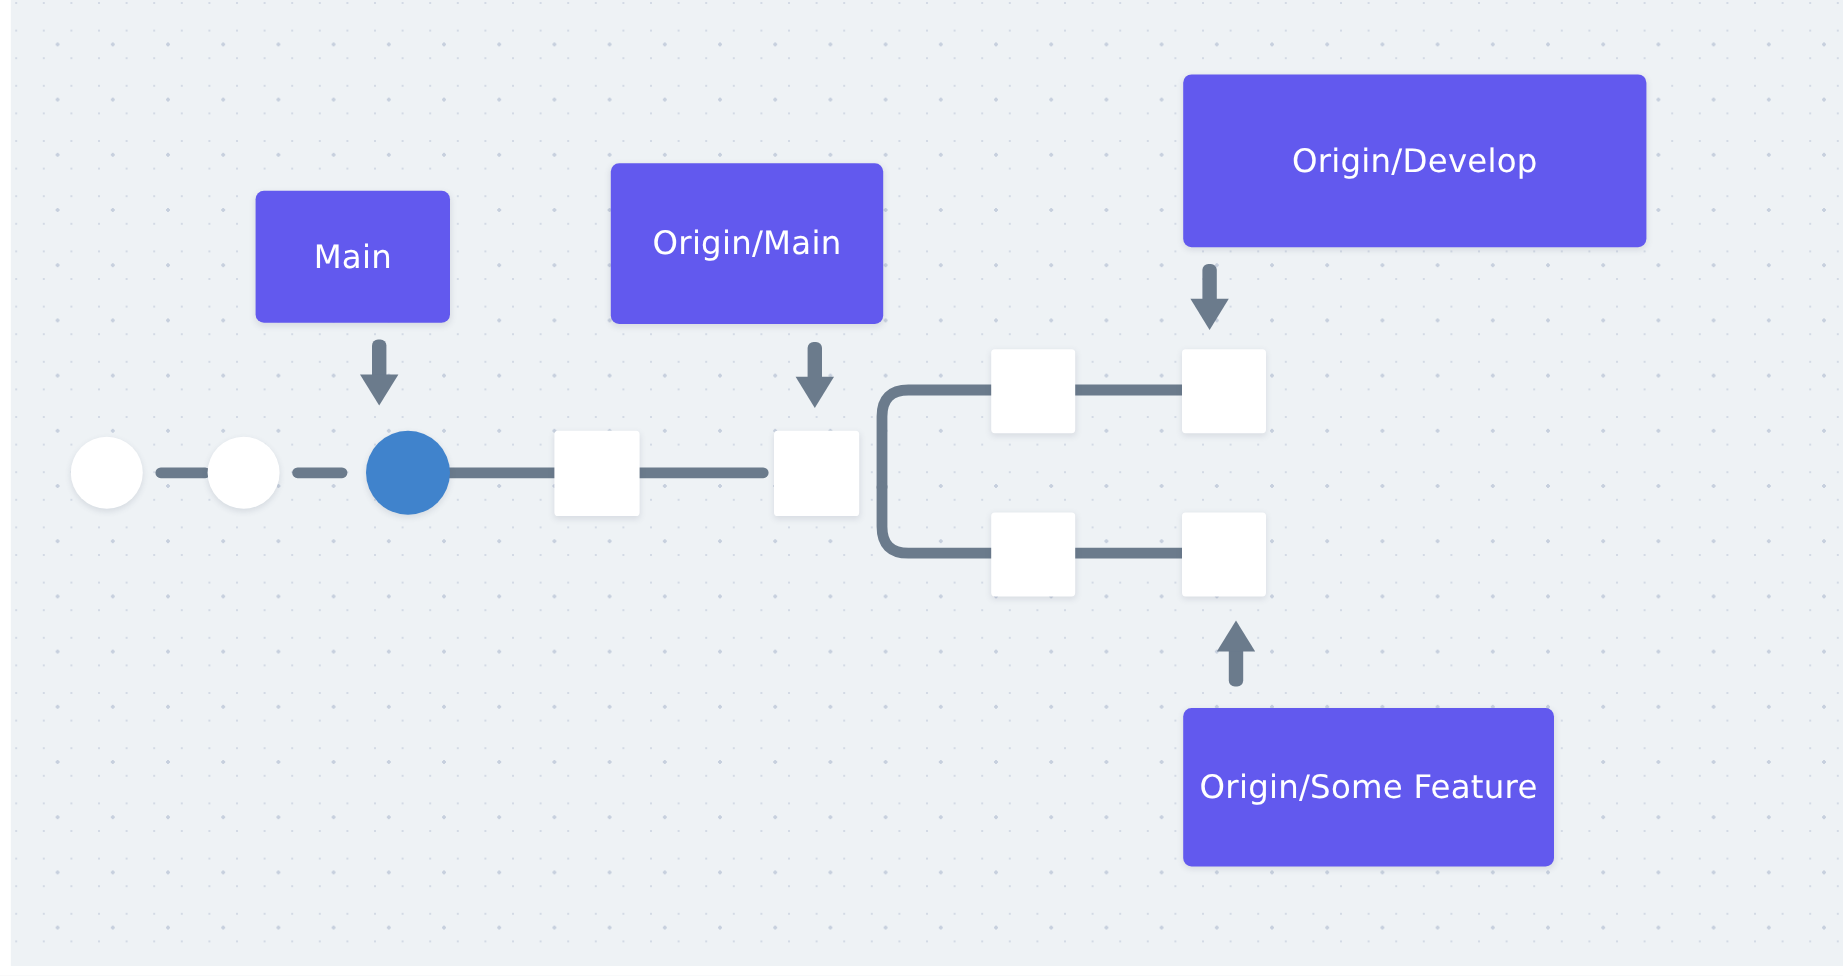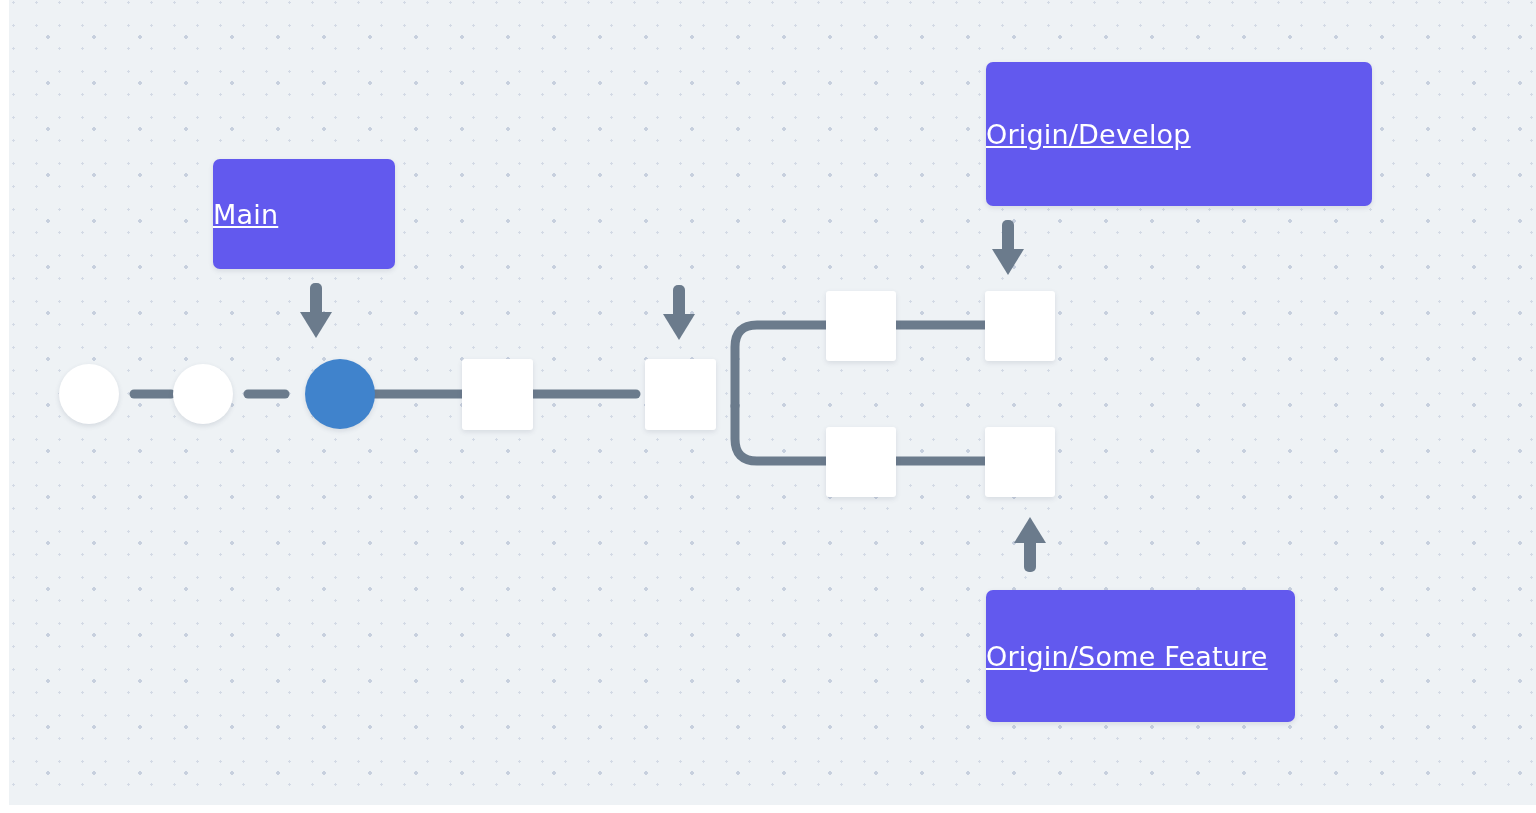--- a/index.html
+++ b/index.html
@@ -40,27 +40,27 @@
     height: 813px;
   }
 
   .label-box {
     position: absolute;
     box-sizing: border-box;
     background: #6259ee;
     border-radius: 7px;
     display: flex;
     align-items: center;
+    justify-content: center;
     color: #ffffff;
     font-size: 27px;
     font-weight: 500;
     letter-spacing: 0.2px;
     box-shadow: 0 2px 5px rgba(60,70,100,0.13);
     white-space: nowrap;
-    text-decoration: underline;
   }
   .label-text { pointer-events: none; }
 
   .node-circle {
     position: absolute;
     border-radius: 50%;
     box-shadow: 0 2px 5px rgba(60,70,100,0.14);
   }
   .node-circle.plain { background: #ffffff; }
   .node-circle.current { background: #4083cc; }
@@ -116,24 +116,27 @@
   <div class="node-circle plain" style="left:59px;  top:364px; width:60px; height:60px;"></div>
   <div class="node-circle plain" style="left:173px; top:364px; width:60px; height:60px;"></div>
   <div class="node-circle current" style="left:305px; top:359px; width:70px; height:70px;"></div>
   <div class="node-square" style="left:462px; top:359px; width:71px; height:71px;"></div>
   <div class="node-square" style="left:645px; top:359px; width:71px; height:71px;"></div>
   <div class="node-square" style="left:826px; top:291px; width:70px; height:70px;"></div>
   <div class="node-square" style="left:985px; top:291px; width:70px; height:70px;"></div>
   <div class="node-square" style="left:826px; top:427px; width:70px; height:70px;"></div>
   <div class="node-square" style="left:985px; top:427px; width:70px; height:70px;"></div>
 
-  <div class="label-box" style="left:213px; top:159px; width:182px; height:110px;">
+  <div class="label-box" style="left:213px; top:159px; width:162px; height:110px;">
     <span class="label-text">Main</span>
   </div>
 
+  <div class="label-box" style="left:509px; top:136px; width:227px; height:134px;">
+    <span class="label-text">Origin/Main</span>
+  </div>
 
   <div class="label-box" style="left:986px; top:62px; width:386px; height:144px;">
     <span class="label-text">Origin/Develop</span>
   </div>
 
   <div class="label-box" style="left:986px; top:590px; width:309px; height:132px;">
     <span class="label-text">Origin/Some Feature</span>
   </div>
 
   <div id="edge-left"></div>

